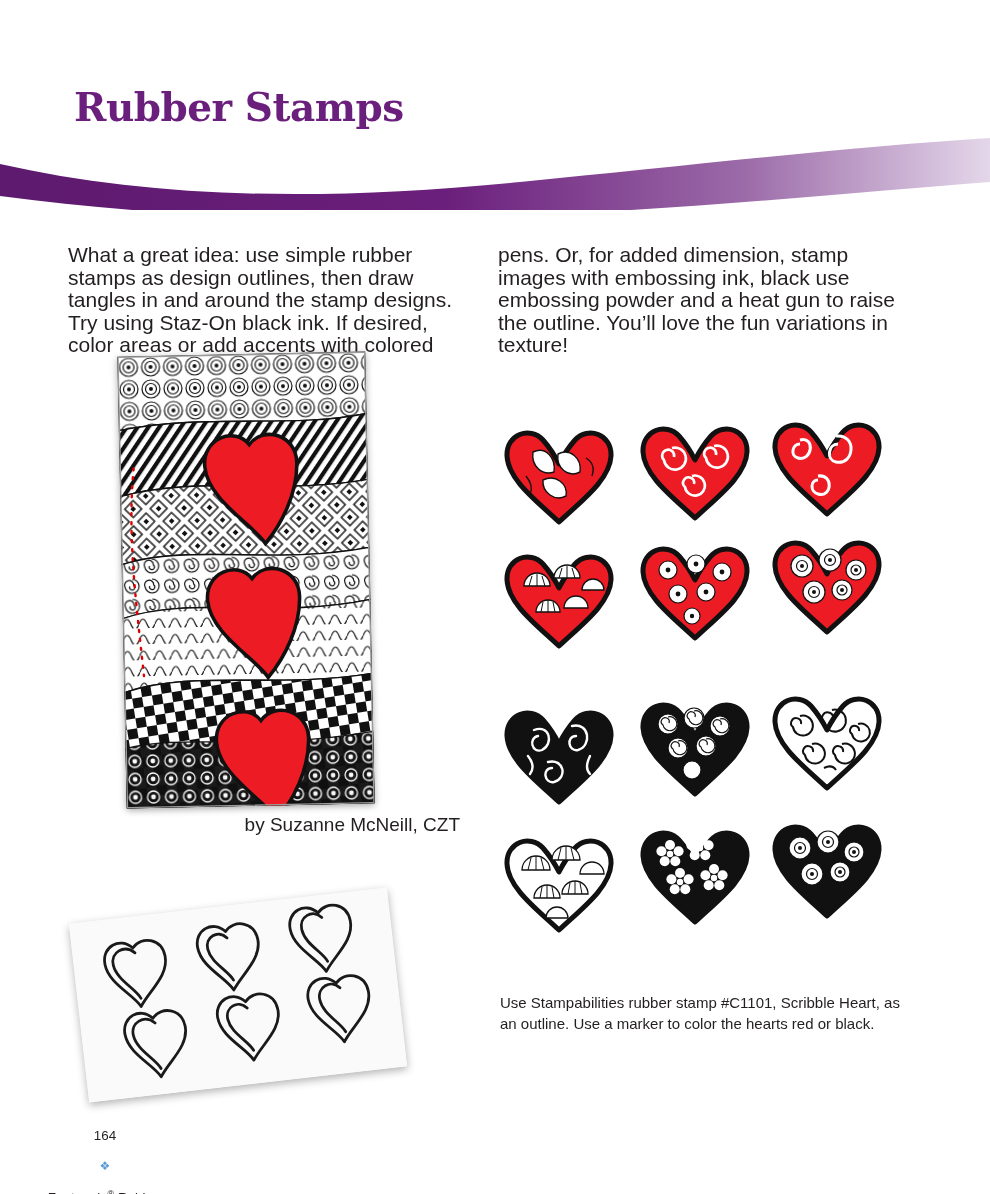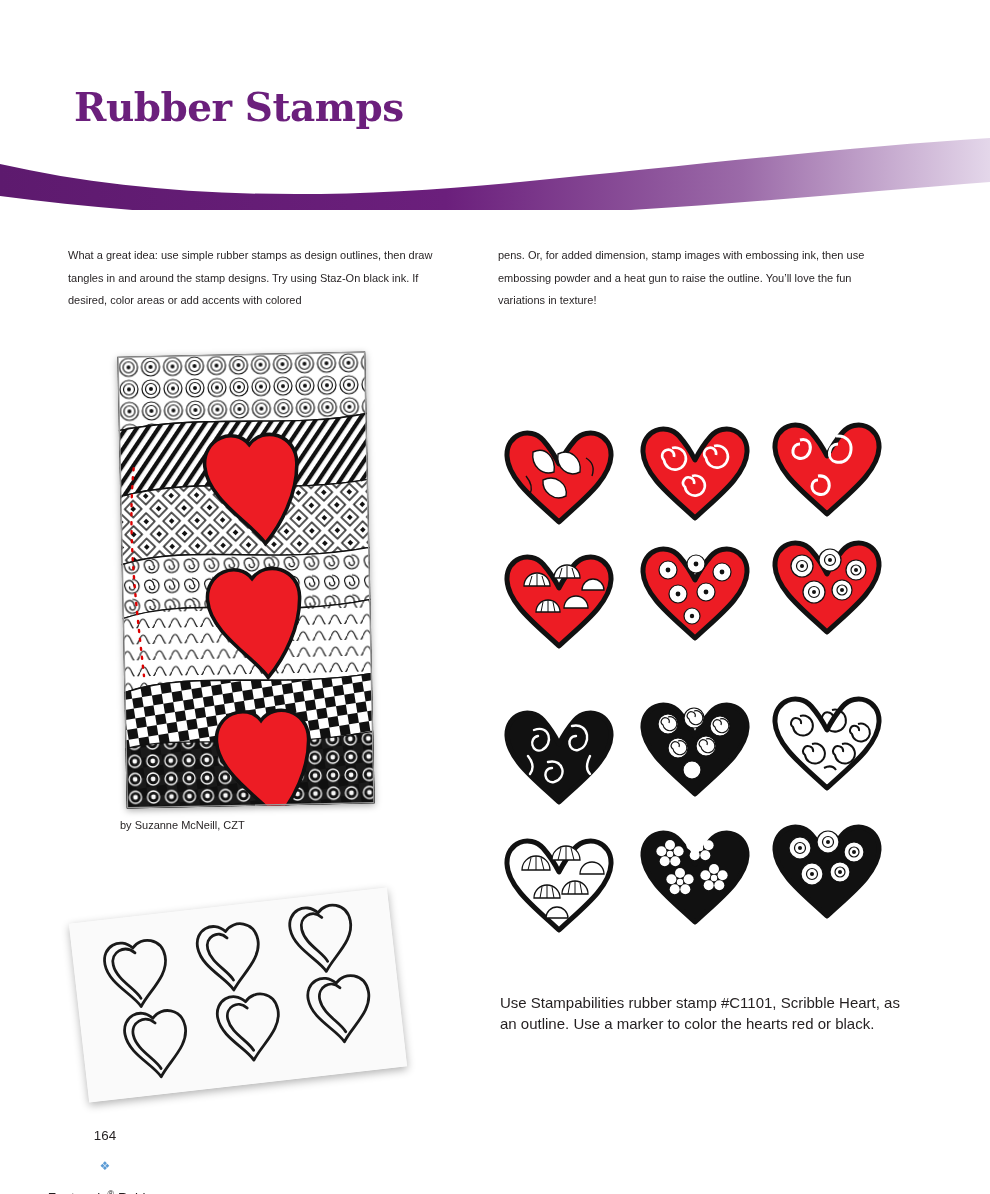--- a/index.html
+++ b/index.html
@@ -32,31 +32,31 @@
     position: absolute;
     left: 0;
     top: 120px;
     width: 990px;
     height: 90px;
   }
 
   
   .col-text {
     position: absolute;
-    font-size: 11px;
+    font-size: 21px;
     line-height: 22.5px;
     color: #231f20;
   }
   .col-left-text { left: 68px; top: 244px; width: 392px; }
   .col-right-text { left: 498px; top: 244px; width: 400px; }
 
   .caption {
     position: absolute;
-    text-align: left;
-    font-size: 11px;
+    text-align: right;
+    font-size: 19px;
     line-height: 20px;
     color: #231f20;
   }
   .caption-artist { left: 120px; top: 815px; width: 340px; }
 
   .bottom-note {
     position: absolute;
     left: 500px;
     top: 992px;
     width: 400px;
@@ -133,21 +133,21 @@
       <stop offset="0%" stop-color="#5d1a6e"></stop>
       <stop offset="45%" stop-color="#6b1f7c"></stop>
       <stop offset="75%" stop-color="#9b6aa8"></stop>
       <stop offset="100%" stop-color="#e4d7ea"></stop>
     </linearGradient>
   </defs>
   <path d="M0,44 C150,78 320,82 520,62 C700,44 860,26 990,18 L990,62 C860,72 700,88 520,96 C320,104 150,96 0,76 Z" fill="url(#swooshGrad)"></path>
 </svg>
 
 <div class="col-text col-left-text">What a great idea: use simple rubber stamps as design outlines, then draw tangles in and around the stamp designs. Try using Staz-On black ink. If desired, color areas or add accents with colored</div>
-<div class="col-text col-right-text">pens. Or, for added dimension, stamp images with embossing ink, then use embossing powder and a heat gun to raise the outline. You’ll love the fun variations in texture!</div>
+<div class="col-text col-right-text">pens. Or, for added dimension, stamp images with embossing ink, black use embossing powder and a heat gun to raise the outline. You’ll love the fun variations in texture!</div>
 
 <div class="artwork">
   <svg viewBox="0 0 248 452" preserveAspectRatio="none">
     <defs>
       <pattern id="pCircles" width="22" height="22" patternUnits="userSpaceOnUse">
         <rect width="22" height="22" fill="#fff"></rect>
         <circle cx="11" cy="11" r="9" fill="none" stroke="#111" stroke-width="1.2"></circle>
         <circle cx="11" cy="11" r="5.5" fill="none" stroke="#111" stroke-width="1.2"></circle>
         <circle cx="11" cy="11" r="2" fill="#111"></circle>
       </pattern>

